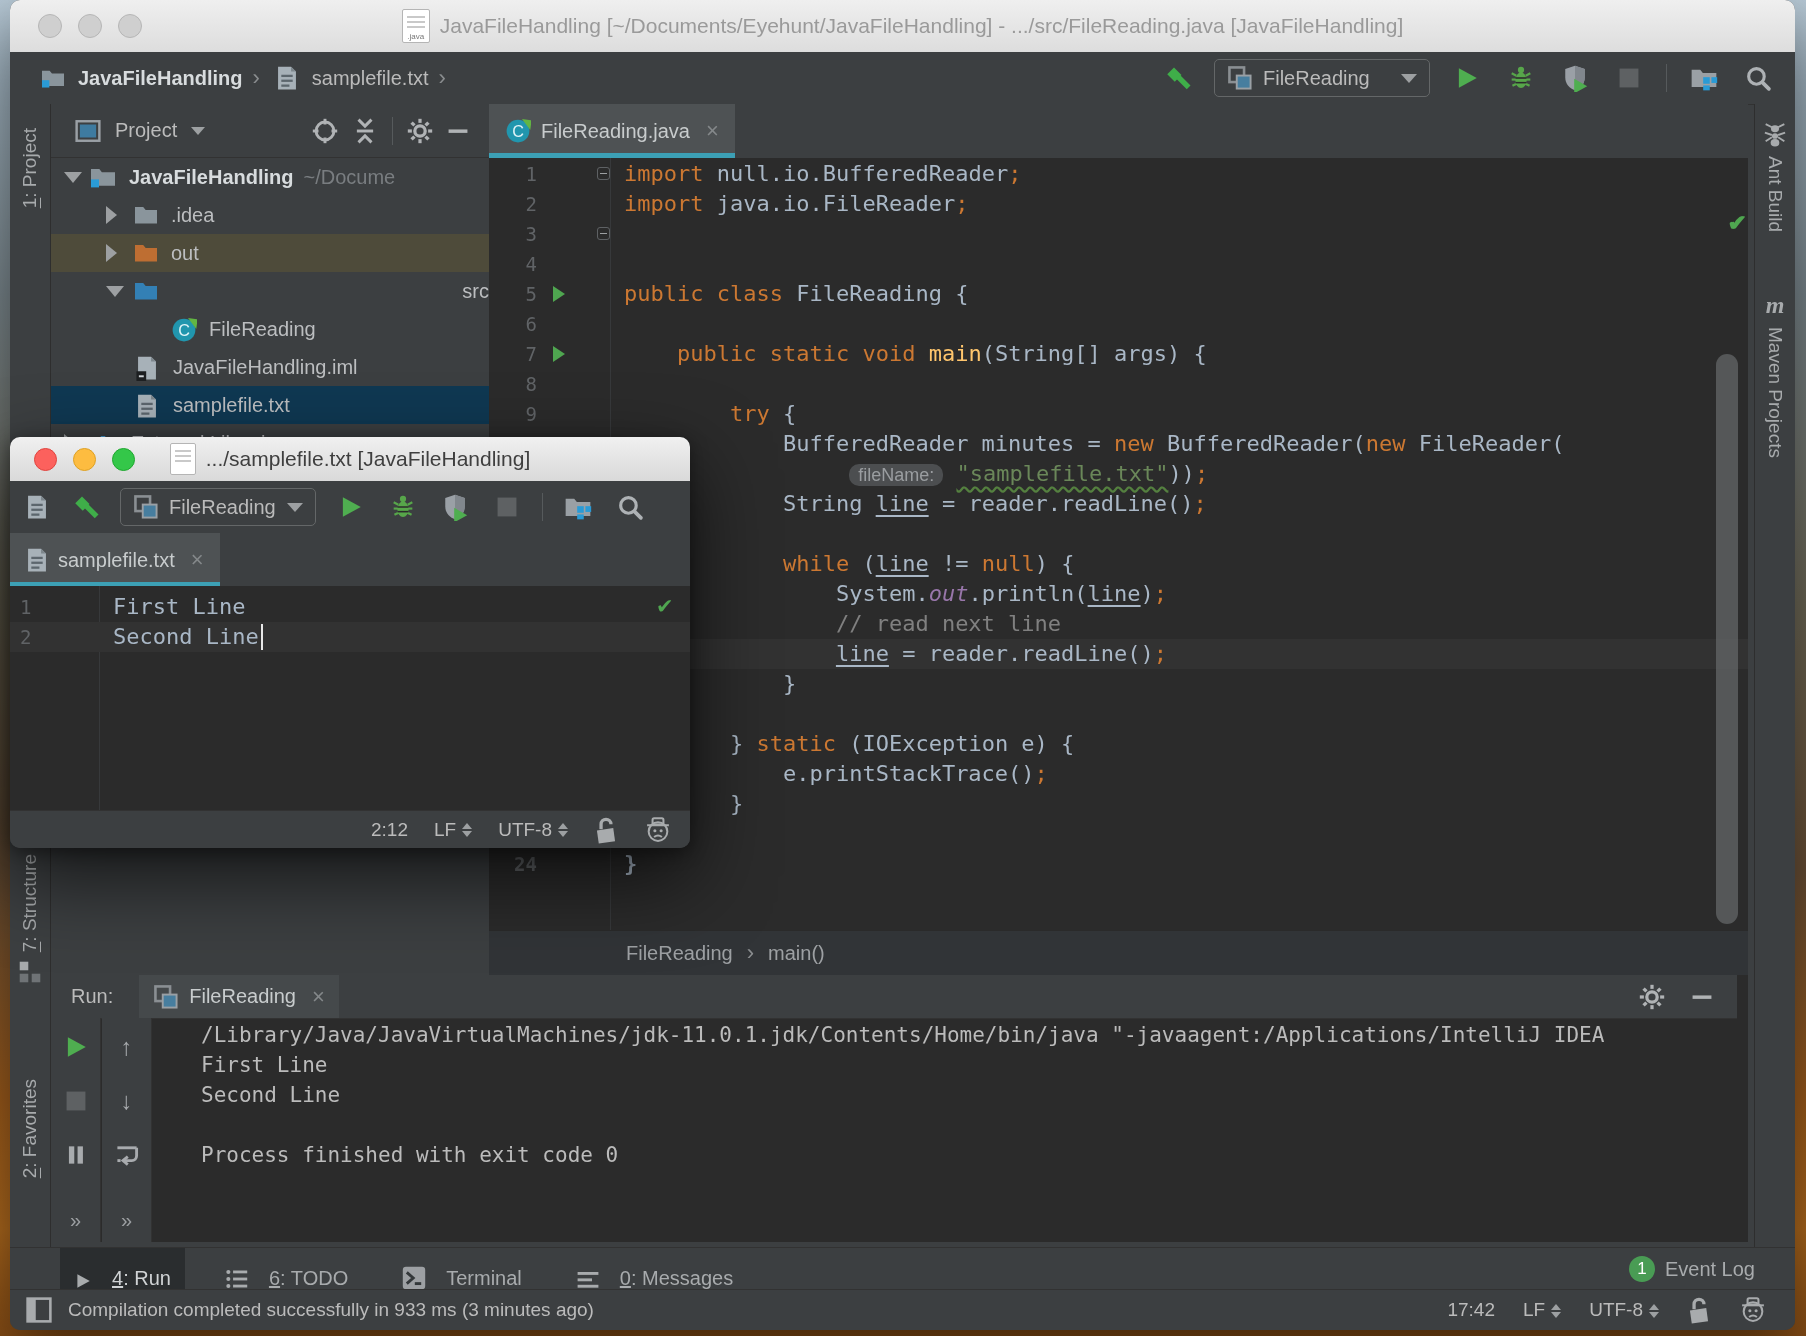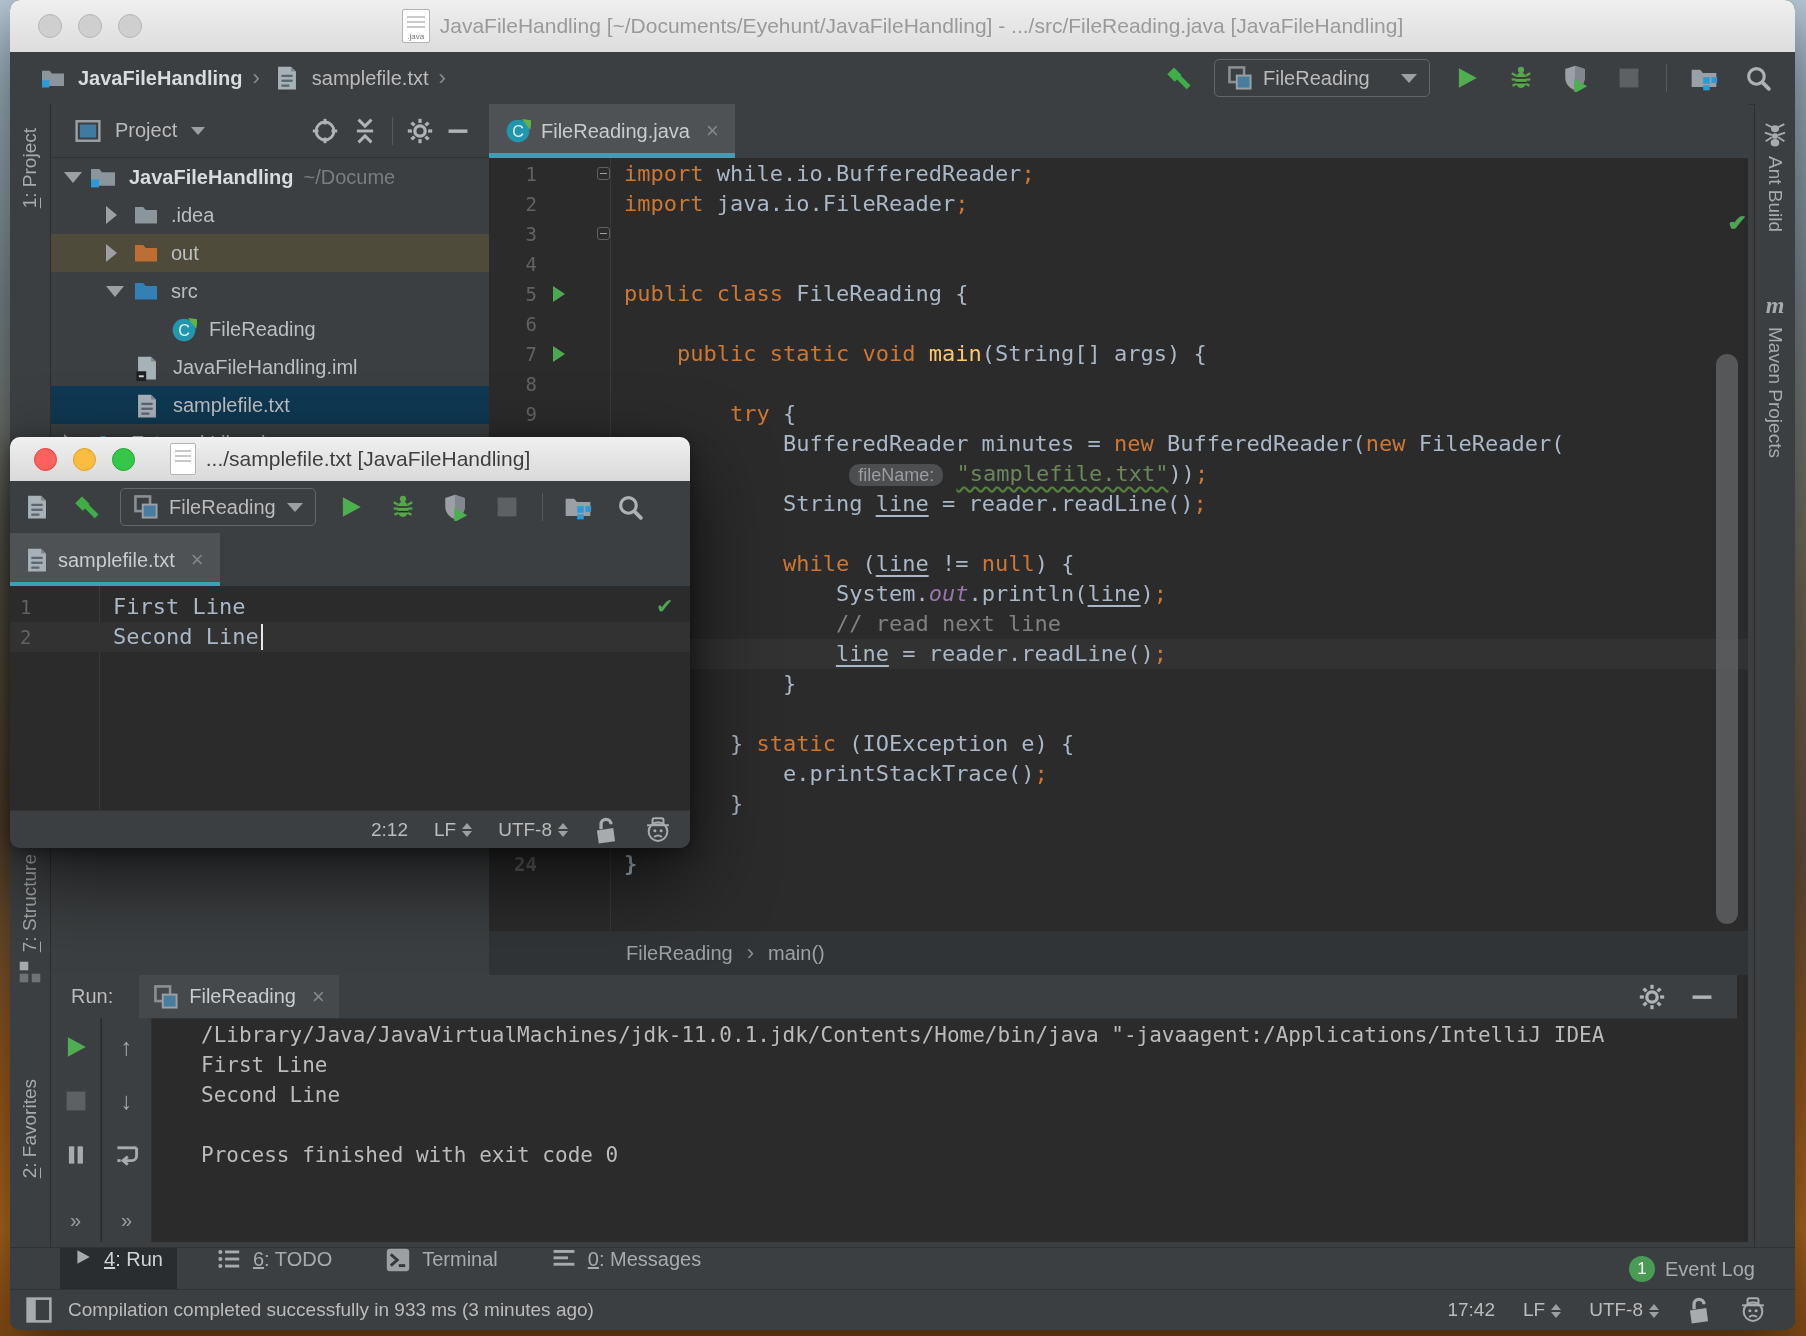--- a/index.html
+++ b/index.html
@@ -102,21 +102,21 @@
   #run-header .hdr-right{margin-left:auto;display:flex;align-items:center;gap:26px;padding-right:24px;}
   .run-toolbar{position:absolute;top:43px;bottom:0;width:50px;background:#3c3f41;border-right:1px solid #323232;display:flex;flex-direction:column;align-items:center;padding-top:14px;gap:24px;box-sizing:border-box;}
   #run-tb1{left:0;}
   #run-tb2{left:51px;}
   .rt-icon{width:30px;height:30px;display:flex;align-items:center;justify-content:center;color:#a8abae;font-size:24px;}
   .rt-bottom{margin-top:auto;margin-bottom:10px;color:#9da0a3;font-size:20px;}
   #console{position:absolute;left:102px;top:43px;right:0;bottom:0;overflow:hidden;}
   .console-line{position:absolute;left:48px;white-space:pre;font-family:"DejaVu Sans Mono",monospace;font-size:21px;color:#bbbbbb;line-height:30px;}
   
   #toolwindow-bar{position:absolute;left:0;right:0;bottom:40px;height:42px;background:#3c3f41;border-top:1px solid #323232;display:flex;align-items:center;font-size:20px;color:#a8abad;}
-  .tw-item{display:flex;align-items:flex-start;gap:12px;height:42px;padding:0 14px;}
+  .tw-item{display:flex;align-items:flex-end;gap:20px;height:42px;padding:0 14px;}
   .tw-item.active{background:#2a2d2f;color:#d0d3d5;}
   .tw-right{margin-left:auto;display:flex;align-items:center;gap:10px;padding-right:40px;}
   .badge{width:26px;height:26px;border-radius:50%;background:#499c54;color:#fff;font-size:17px;display:flex;align-items:center;justify-content:center;}
   #statusbar{position:absolute;left:0;right:0;bottom:0;height:40px;background:#3c3f41;border-top:1px solid #323232;display:flex;align-items:center;font-size:19px;color:#bbbbbb;}
   #statusbar .msg{margin-left:16px;display:flex;align-items:center;gap:16px;}
   #statusbar .right{margin-left:auto;display:flex;align-items:center;gap:28px;padding-right:28px;}
   .updn{display:inline-flex;flex-direction:column;gap:2px;margin-left:6px;vertical-align:middle;}
   .updn i{width:0;height:0;border-left:5px solid transparent;border-right:5px solid transparent;display:block;}
   .updn .up{border-bottom:6px solid #9da0a2;}
   .updn .dn{border-top:6px solid #9da0a2;}
@@ -384,21 +384,21 @@
           </div>
           <div class="tree-row hovered" style="top: 76px;">
             <span class="twisty collapsed" style="left: 55px;"></span>
             <span class="ticon" style="left: 82px; top: 7px;">
               <svg width="26" height="22" viewBox="0 0 16 14">
                 <path d="M1 2.5h5.2L7.8 4.5H15V13H1z" fill="#be6e32"></path>
               </svg>
             </span>
             <span class="label" style="margin-left: 120px;">out</span>
           </div>
-          <div class="tree-row" style="top: 114px;">
+          <div class="tree-row" style="top: 114px; justify-content: flex-end;">
             <span class="twisty expanded" style="left: 55px;"></span>
             <span class="ticon" style="left: 82px; top: 7px;">
               <svg width="26" height="22" viewBox="0 0 16 14">
                 <path d="M1 2.5h5.2L7.8 4.5H15V13H1z" fill="#3380b5"></path>
               </svg>
             </span>
             <span class="label" style="margin-left: 120px;">src</span>
           </div>
           <div class="tree-row" style="top: 152px;">
             <span class="ticon" style="left: 120px; top: 7px;">
@@ -461,21 +461,21 @@
           <span class="tab-close">×</span>
           <span class="underline"></span>
         </div>
       </div>
       <div id="code-area">
         <div class="gutter-sep"></div>
         <div id="code-rows">
             <div class="code-row" style="top: 1px;">
               <span class="ln">1</span>
               <span class="fold-mark"></span>
-              <pre class="code-text"><span class="kw">import</span><span class="pl"> while.io.BufferedReader</span><span class="semi">;</span></pre>
+              <pre class="code-text"><span class="kw">import</span><span class="pl"> null.io.BufferedReader</span><span class="semi">;</span></pre>
             </div>
             <div class="code-row" style="top: 31px;">
               <span class="ln">2</span>
               <pre class="code-text"><span class="kw">import</span><span class="pl"> java.io.FileReader</span><span class="semi">;</span></pre>
             </div>
             <div class="code-row" style="top: 61px;">
               <span class="ln">3</span>
               <span class="fold-mark"></span>
             </div>
             <div class="code-row" style="top: 91px;">

